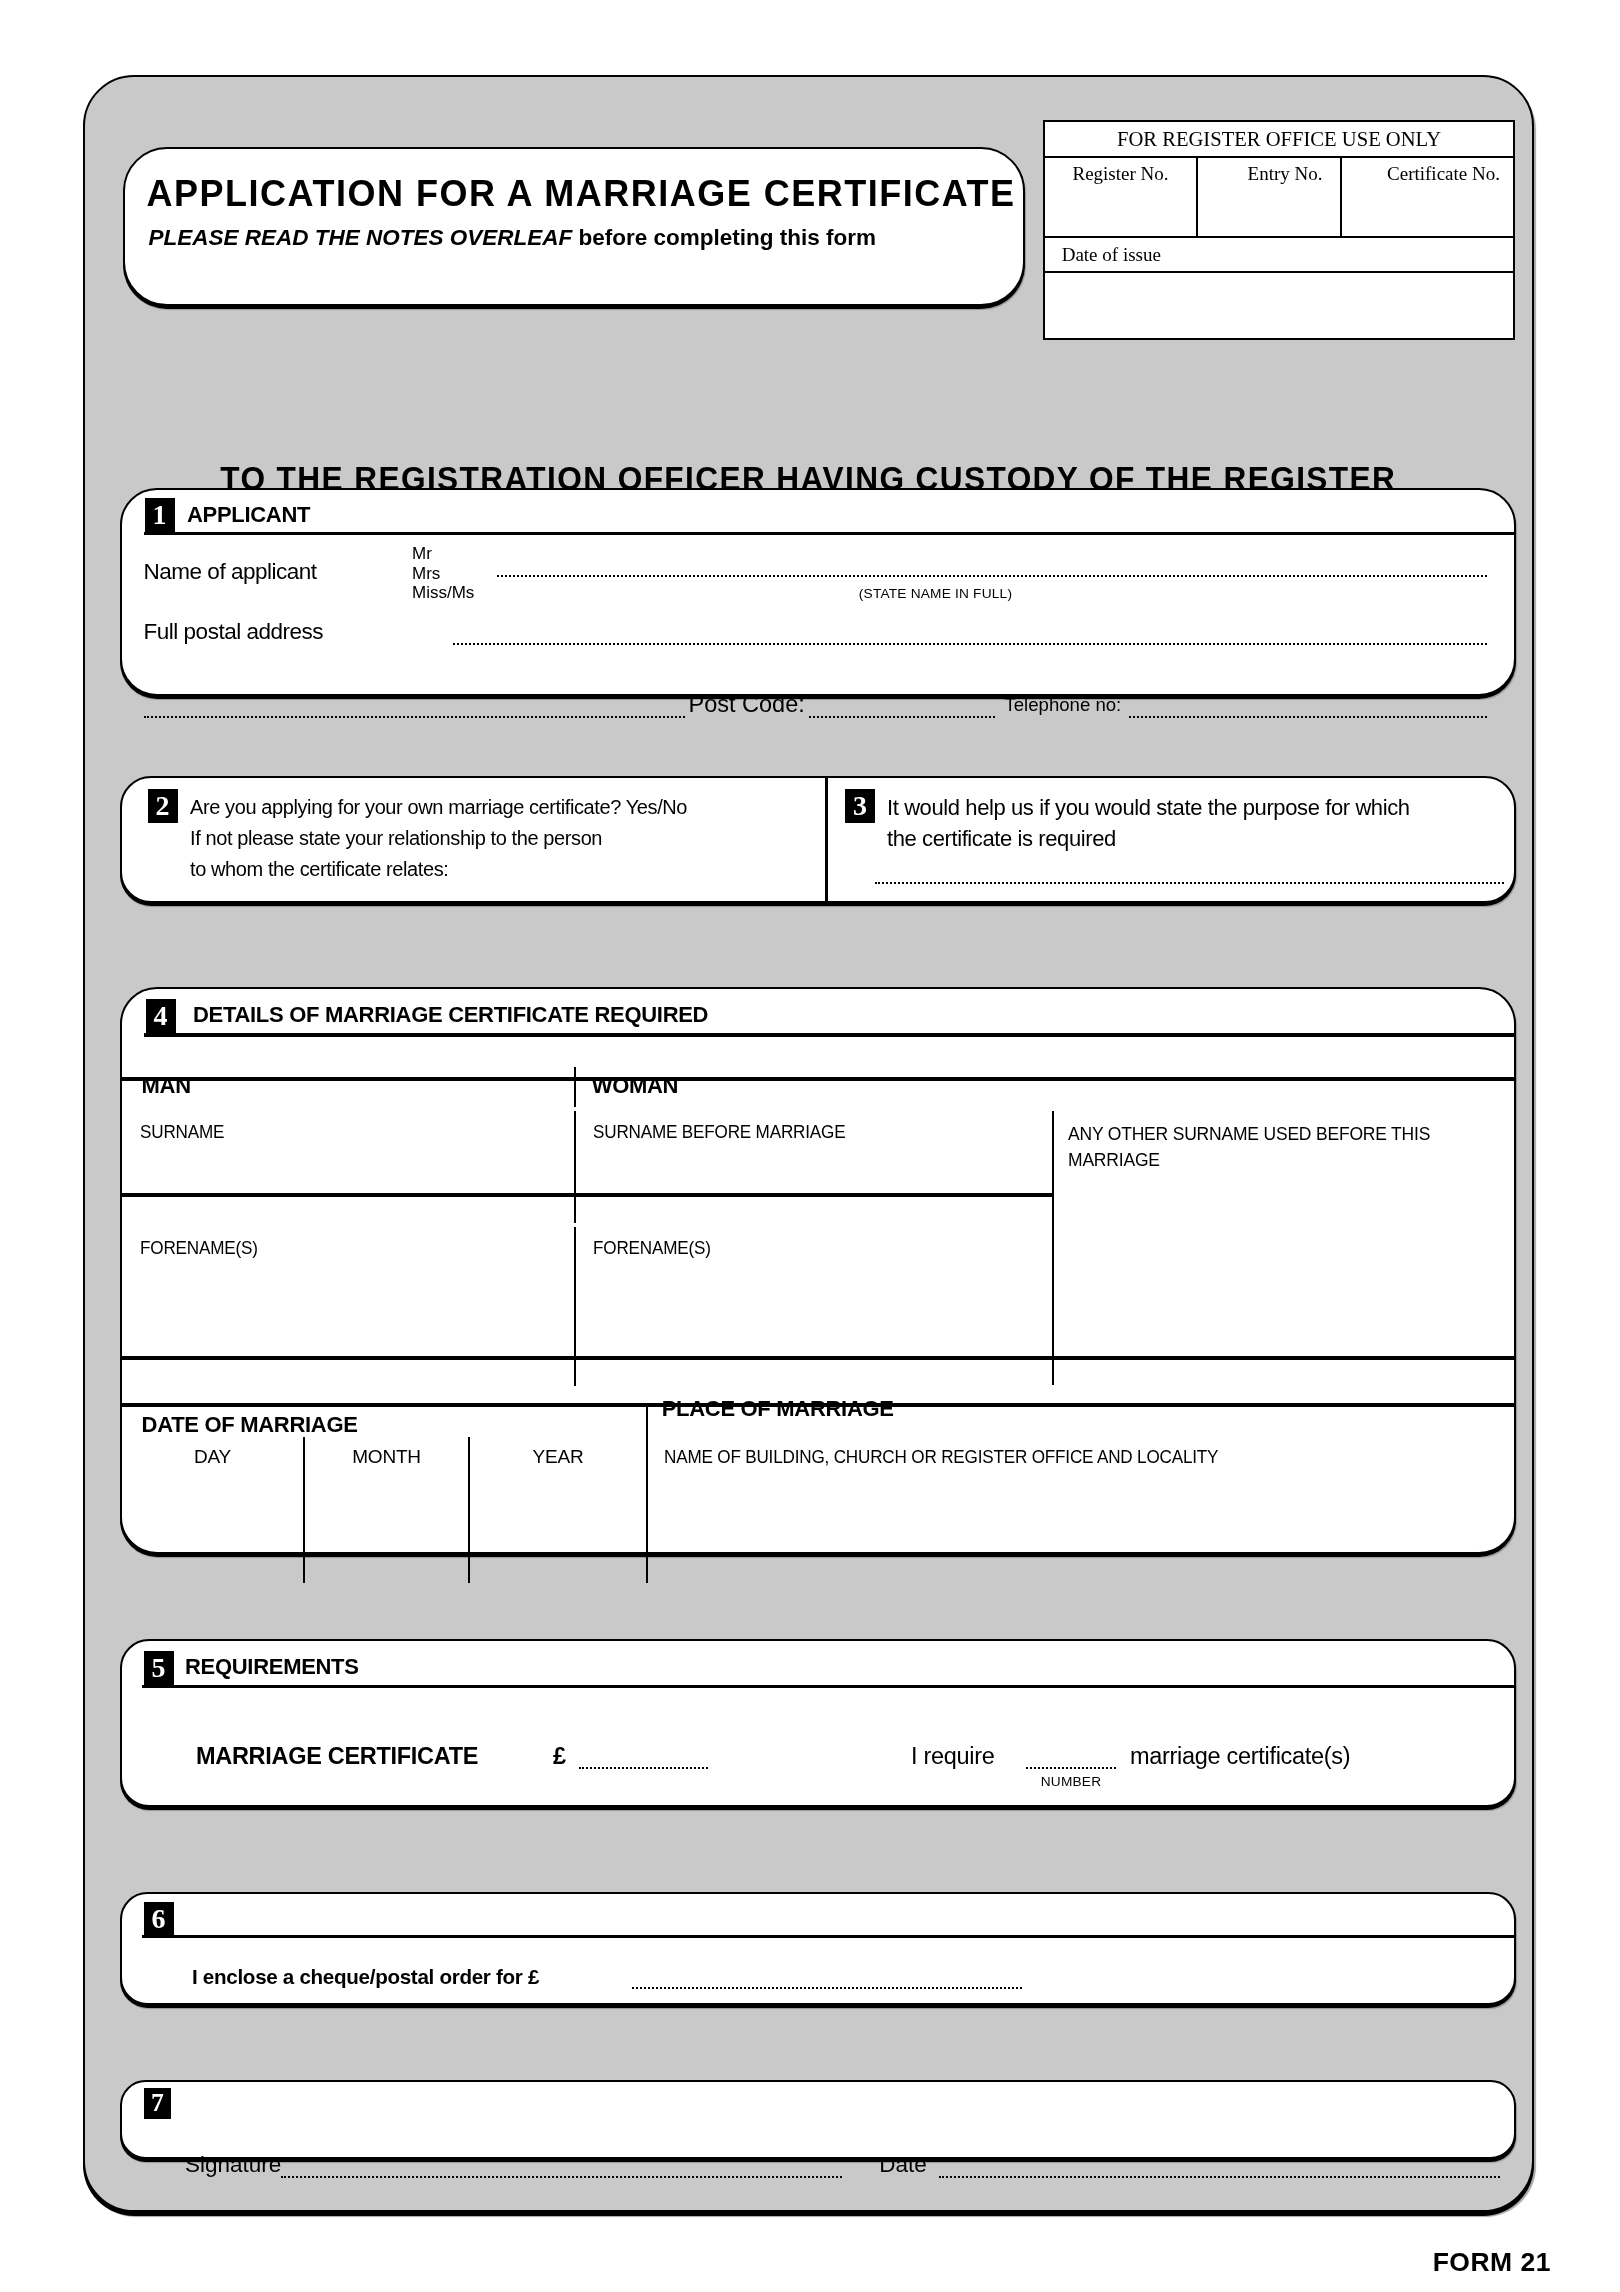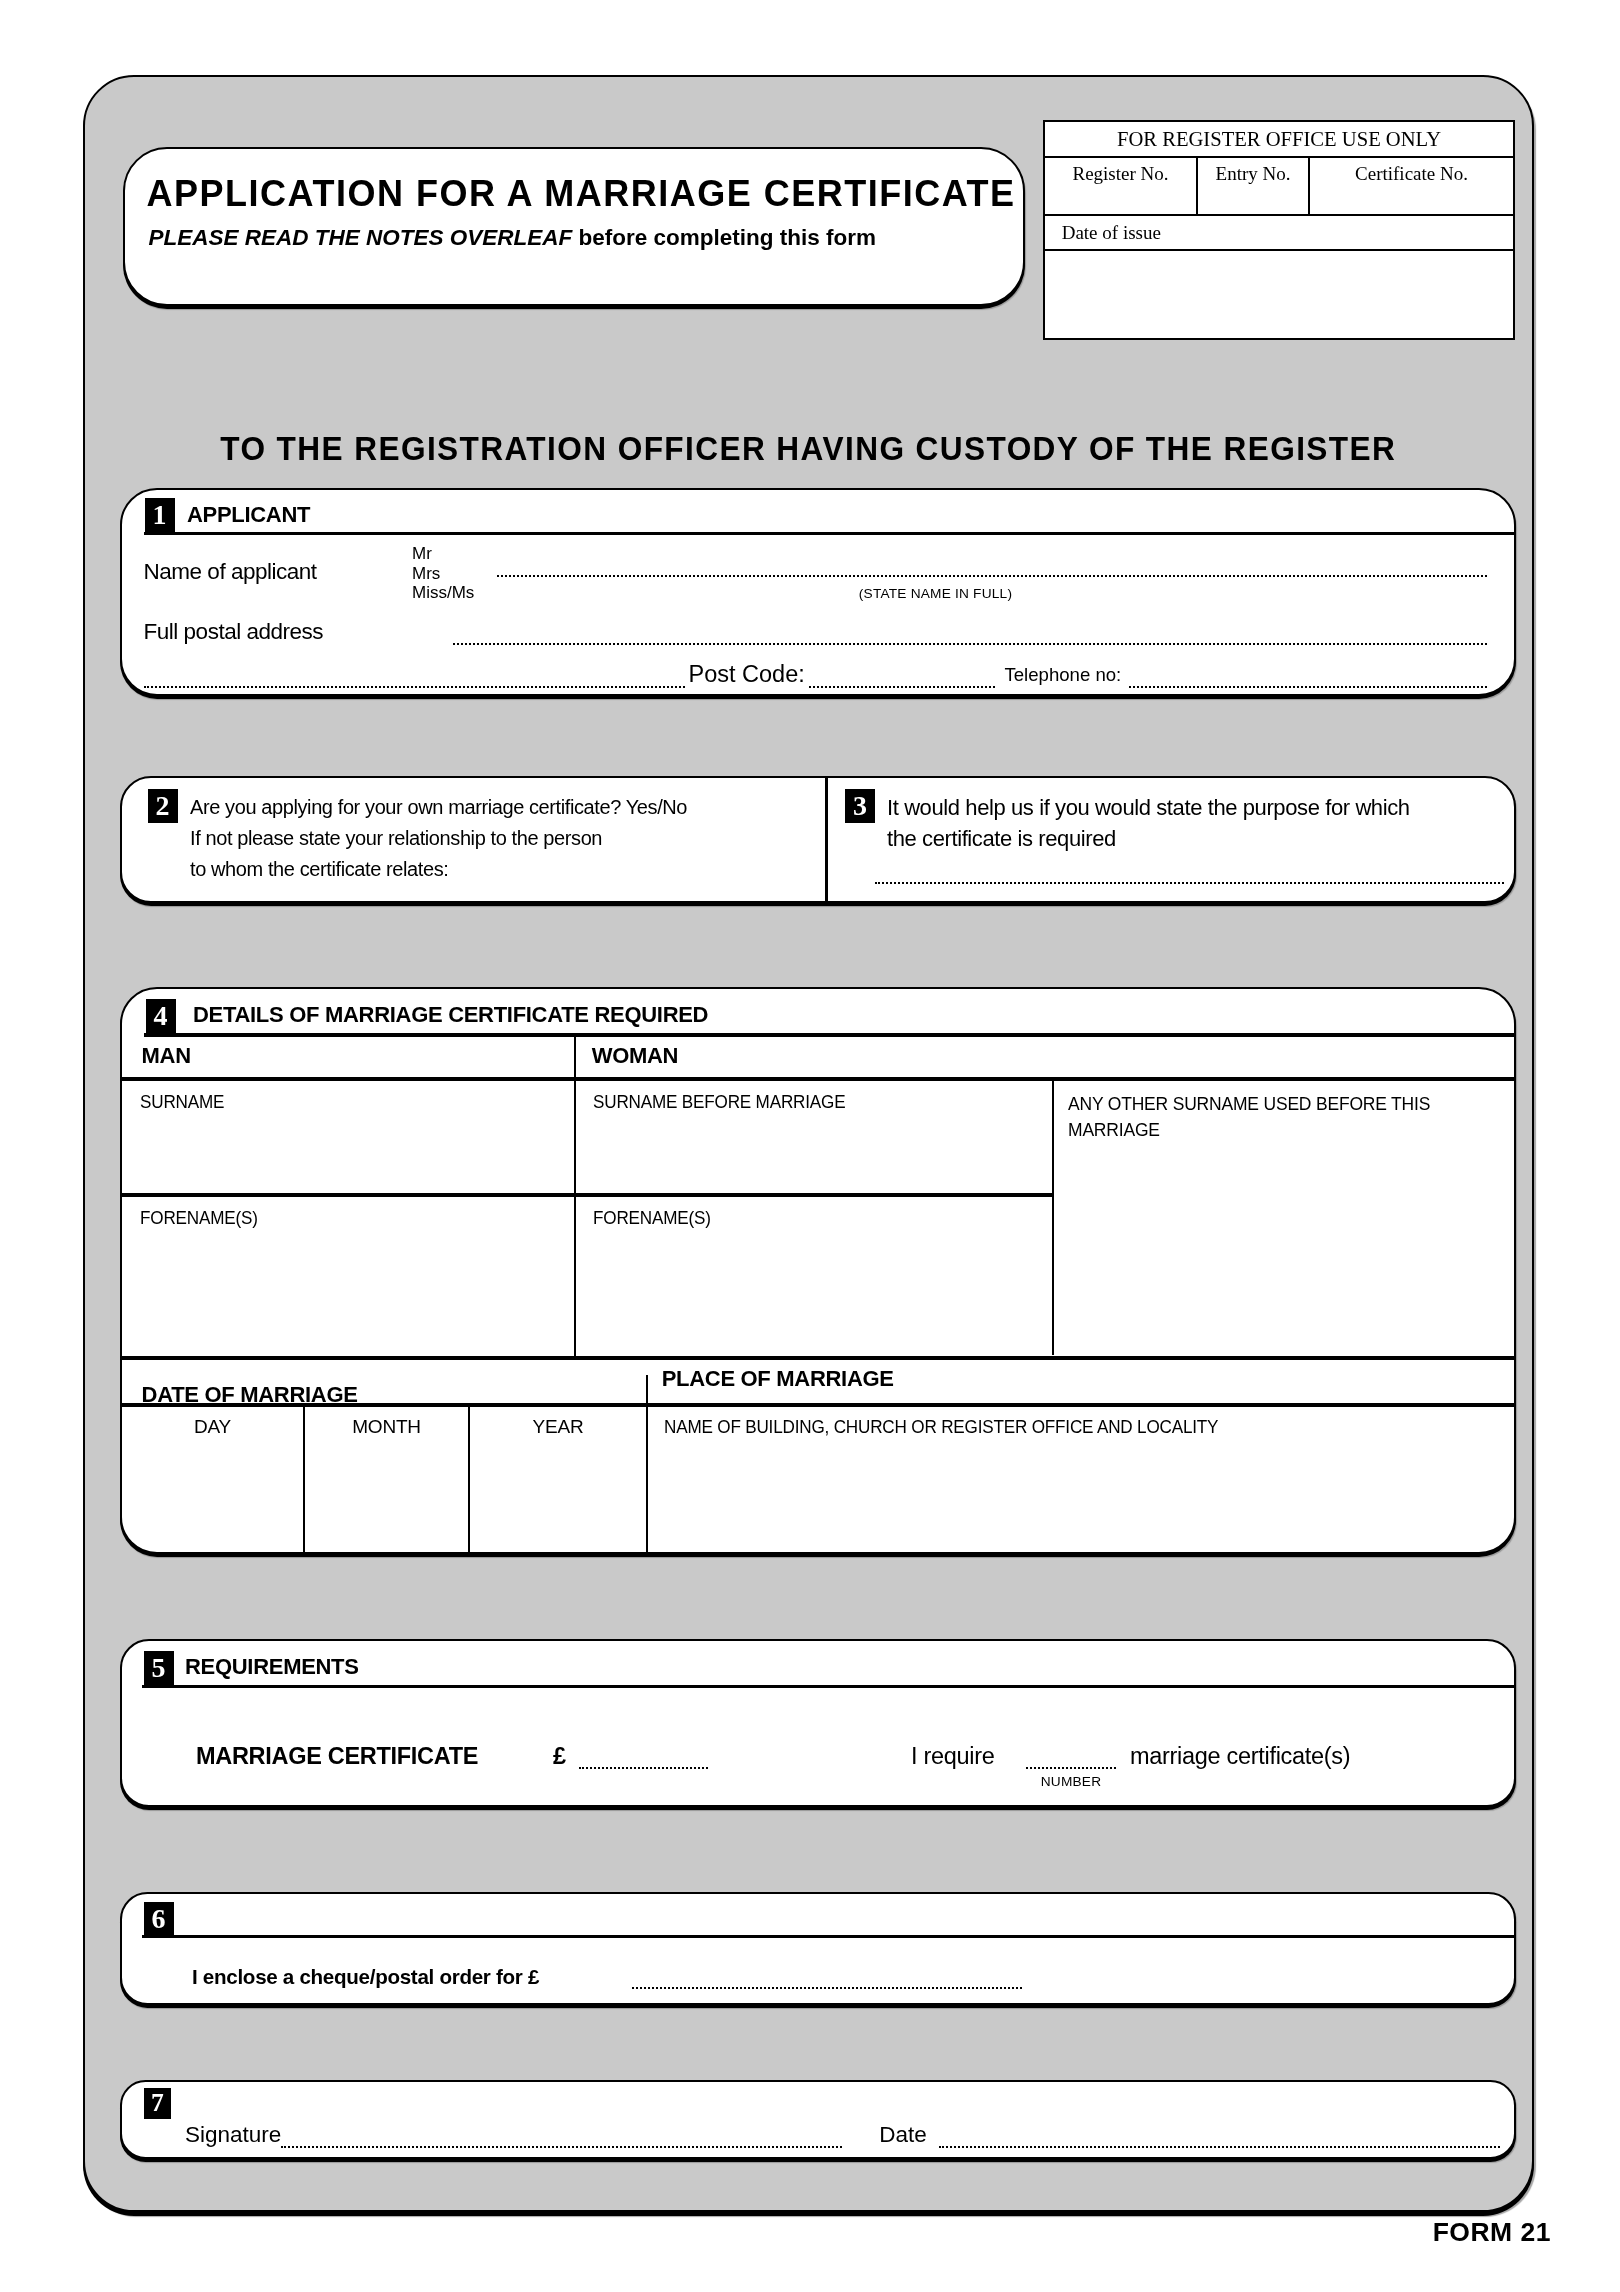--- a/index.html
+++ b/index.html
@@ -2,21 +2,21 @@
 <html style="--form-bg: #c9c9c9;"><head>
 <meta charset="utf-8">
 <style>
   html,body { margin:0; padding:0; }
   body {
     width:1620px; height:2293px; position:relative;
     background:#ffffff; color:#000;
     font-family:"Liberation Sans","DejaVu Sans",sans-serif;
     -webkit-font-smoothing:antialiased;
   }
-  .abs { position:absolute; }
+  .abs { position:absolute;margin-top:30px; }
   .form-bg {
     position:absolute; left:83px; top:75px; width:1451px; height:2137px;
     background:var(--form-bg,#c9c9c9);
     border:2.9px solid #000; border-radius:51px;
     box-shadow:0 3.9px 0 #000, 2px 4.9px 1px rgba(0,0,0,.35);
     box-sizing:border-box;
   }
   .wbox {
     position:absolute; background:#fff; border:2.9px solid #000;
     box-sizing:border-box; box-shadow:0 2.9px 0 #000, 1px 3.9px 1px rgba(0,0,0,.25);
@@ -48,21 +48,21 @@
 
 <div class="wbox" style="left:123px;top:147px;width:902px;height:159px;border-radius:44px;">
   <div style="position:absolute;left:21.6px;top:23.5px;font-weight:bold;font-size:36px;letter-spacing:1.5px;white-space:nowrap;">APPLICATION FOR A MARRIAGE CERTIFICATE</div>
   <div style="position:absolute;left:23.5px;top:76px;font-size:22.5px;font-weight:bold;white-space:nowrap;">
     <span style="font-style:italic;">PLEASE READ THE NOTES OVERLEAF</span><span> before completing this form</span>
   </div>
 </div>
 
 <div class="wbox" style="left:1043px;top:120px;width:472px;height:220px;box-shadow:none;font-family:Liberation Serif, serif;">
   <div style="height:36px;border-bottom:2.9px solid #000;text-align:center;font-size:20.6px;padding-top:5.9px;box-sizing:border-box;">FOR REGISTER OFFICE USE ONLY</div>
-  <div class="office-row" style="height:58px;border-bottom:2.9px solid #000;">
+  <div class="office-row" style="height:80px;border-bottom:2.9px solid #000;gap:32px;">
     <div class="office-cell" style="width:153px;border-right:2.9px solid #000;">Register No.</div>
     <div class="office-cell" style="width:112px;border-right:2.9px solid #000;">Entry No.</div>
     <div class="office-cell" style="flex:1;">Certificate No.</div>
   </div>
   <div style="height:35px;border-bottom:2.9px solid #000;font-size:19px;padding:5.9px 0 0 16.7px;box-sizing:border-box;">Date of issue</div>
   <div style="height:65px;"></div>
 </div>
 
 <div class="abs" style="left:83px;top:429px;width:1451px;text-align:center;font-weight:bold;font-size:34px;letter-spacing:1.5px;">
   <span class="condc">TO THE REGISTRATION OFFICER HAVING CUSTODY OF THE REGISTER</span>

